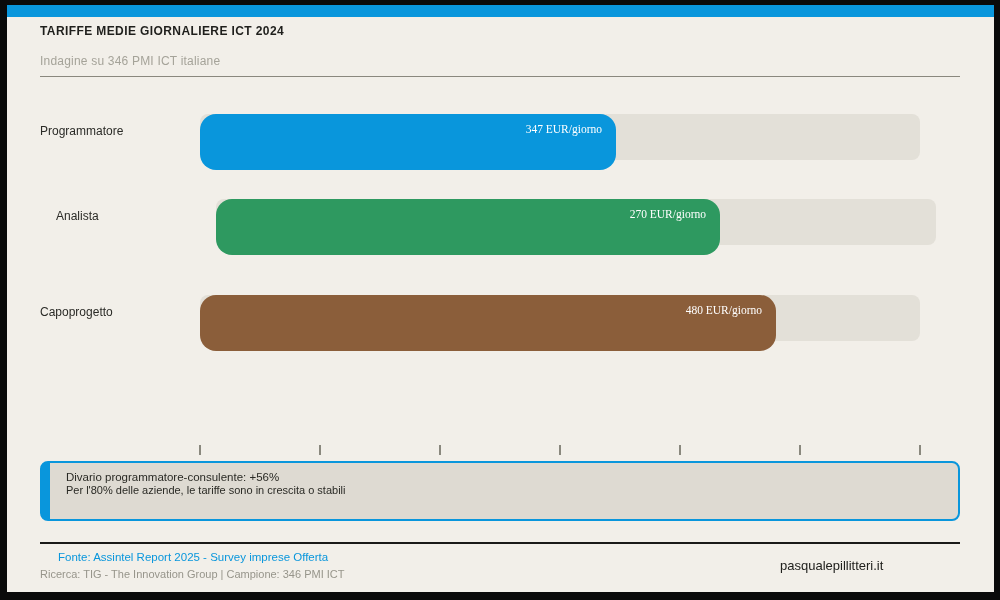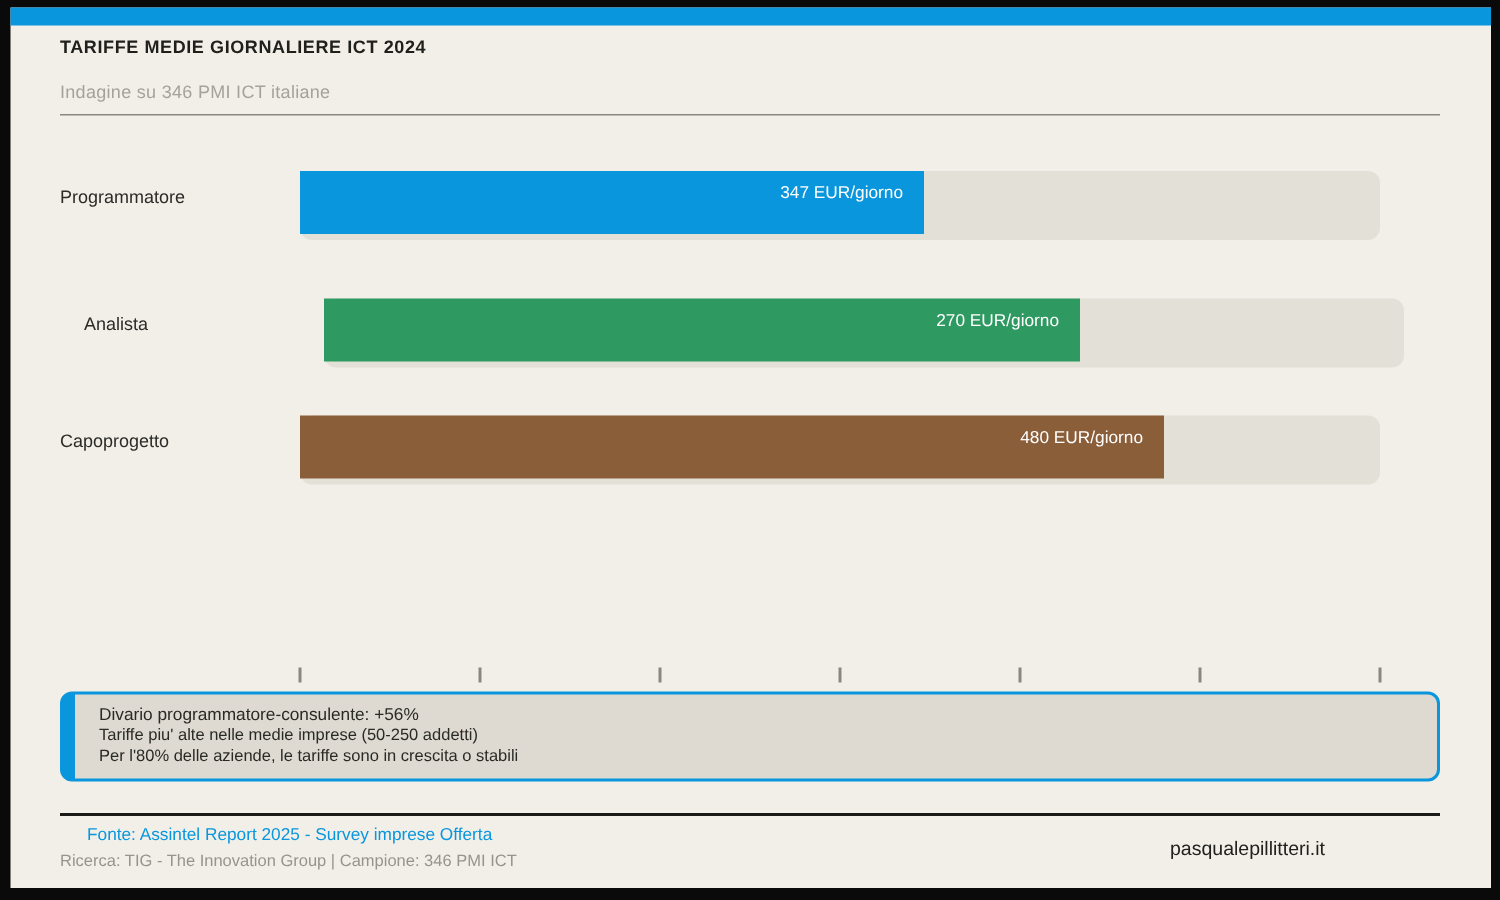--- a/index.html
+++ b/index.html
@@ -10,21 +10,21 @@
   .page-bg{position:absolute;left:7px;top:5px;right:6px;bottom:8px;background:#F2EFE9;}
   .topbar{position:absolute;left:7px;top:5px;right:6px;height:12px;background:#0996DC;}
   .abs{position:absolute;}
   .title{left:40px;top:24px;font-size:12px;font-weight:700;letter-spacing:.4px;color:#1F1F1C;}
   .subtitle{left:40px;top:54px;font-size:12px;color:#A5A399;letter-spacing:.2px;}
   .header-rule{left:40px;top:76px;width:920px;height:1px;background:#8A887E;}
   .chart-layer{position:absolute;inset:0;}
   .bar-row{position:absolute;left:0;width:100%;height:46px;}
   .row-label{position:absolute;left:40px;top:10px;font-size:12px;color:#2B2B27;}
   .track{position:absolute;left:200px;top:0;width:720px;height:46px;background:#E3E0D8;border-radius:8px;}
-  .bar{position:absolute;left:0;top:0;height:42px;border-radius:0;}
+  .bar{position:absolute;left:0;top:0;height:56px;border-radius:16px;font-family:Liberation Serif, serif;}
   .bar-value{position:absolute;right:14px;top:9px;font-size:11.5px;color:#ffffff;white-space:nowrap;}
   .tick{position:absolute;top:445px;width:2px;height:10px;background:#8A887E;}
   .notebox{
     left:40px;top:461px;width:920px;height:60px;box-sizing:border-box;
     background:#DEDAD2;border:2px solid #0996DC;border-left-width:10px;border-radius:8px;
     padding:8px 16px 6px 16px;color:#2A2A25;
   }
   .note-line1{font-size:11.5px;}
   .note-line2,.note-line3{font-size:11px;line-height:14px;}
   .footer-rule{left:40px;top:542px;width:920px;height:2px;background:#1A1A18;}
@@ -55,41 +55,40 @@
 
   <div class="bar-row" style="top: 199px; margin-left: 16px;">
     <div class="row-label">Analista</div>
     <div class="track">
       <div class="bar" style="width: 504px; background: rgb(46, 153, 96);">
         <span class="bar-value">270 EUR/giorno</span>
       </div>
     </div>
   </div>
 
-  <div class="bar-row" style="top: 277px;">
+  <div class="bar-row" style="top: 295px;">
     <div class="row-label">Capoprogetto</div>
     <div class="track">
       <div class="bar" style="width: 576px; background: rgb(139, 94, 58);">
         <span class="bar-value">480 EUR/giorno</span>
       </div>
     </div>
   </div>
 
 <div class="tick" style="left: 199px;"></div>
       <div class="tick" style="left: 319px;"></div>
       <div class="tick" style="left: 439px;"></div>
       <div class="tick" style="left: 559px;"></div>
       <div class="tick" style="left: 679px;"></div>
       <div class="tick" style="left: 799px;"></div>
       <div class="tick" style="left: 919px;"></div>
     </div>
 
   <div class="abs notebox">
     <div class="note-line1">Divario programmatore-consulente: +56%</div>
-    <div class="note-line2">Tariffe piu' alte nelle medie imprese (50-250 addetti)</div>
     <div class="note-line3">Per l'80% delle aziende, le tariffe sono in crescita o stabili</div>
   </div>
 
   <div class="abs footer-rule"></div>
   <a class="abs source-link">Fonte: Assintel Report 2025 - Survey imprese Offerta</a>
   <div class="abs research">Ricerca: TIG - The Innovation Group | Campione: 346 PMI ICT</div>
   <div class="abs credit">pasqualepillitteri.it</div>
 </div>
 
 </body></html>

